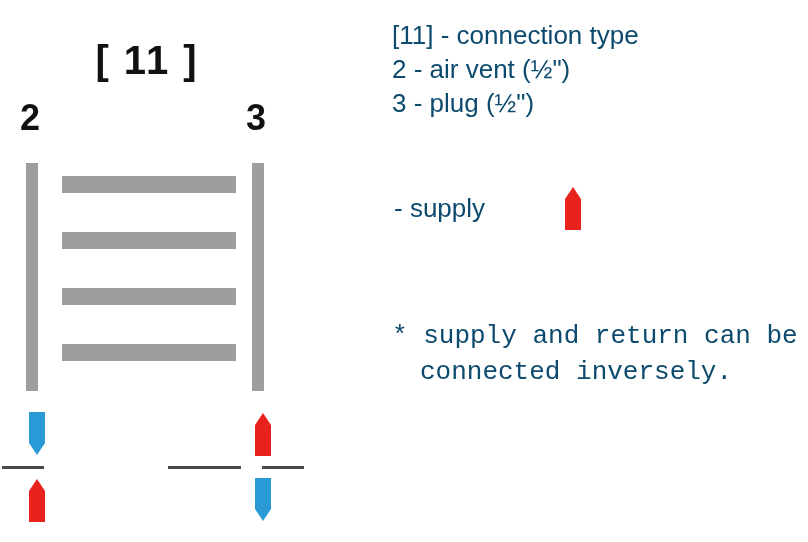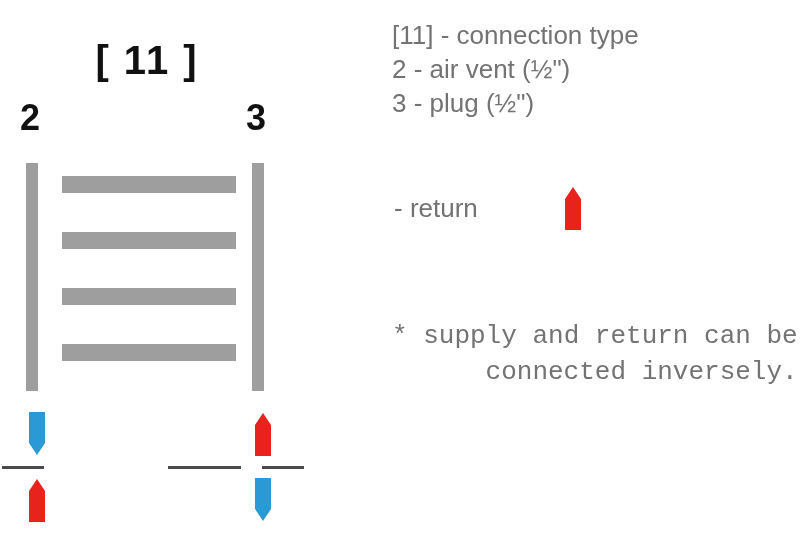--- a/index.html
+++ b/index.html
@@ -95,21 +95,21 @@
   .arrow.d-right-top   { left: 252px; top: 412px; }
   .arrow.d-right-bottom{ left: 252px; top: 478px; }
 
   
   #legend {
     position: absolute;
     left: 392px;
     top: 0;
     width: 416px;
     height: 542px;
-    color: #737373;
+    color: #0c4a6e;
   }
 
   .legend-block {
     position: absolute;
     left: 0;
     font-size: 26px;
     line-height: 34px;
     white-space: nowrap;
   }
   #legend-lines { top: 18px; }
@@ -135,21 +135,21 @@
     top: -2px;
   }
 
   #footnote {
     top: 318px;
     font-size: 26px;
     line-height: 36px;
     font-family: Liberation Mono, monospace;
   }
   #footnote .fn-line-1 { display: block; }
-  #footnote .fn-line-2 { display: block; padding-left: 28px; text-align: right; }
+  #footnote .fn-line-2 { display: block; padding-left: 28px; }
 </style>
 </head>
 <body>
 
 <div id="page">
 
   <div id="diagram">
 
     <div class="conn-title">[ 11 ]</div>
 
@@ -196,21 +196,21 @@
 
   <div id="legend">
 
     <div id="legend-lines" class="legend-block">
       <span class="line">[11] - connection type</span>
       <span class="line">2 - air vent (½")</span>
       <span class="line">3 - plug (½")</span>
     </div>
 
     <div class="key-row supply">
-      <span class="key-label">- return</span>
+      <span class="key-label">- supply</span>
       <span class="arrow key-arrow">
         <svg viewBox="0 0 22 44" xmlns="http://www.w3.org/2000/svg">
           <polygon points="11,1 19,13 19,44 3,44 3,13" fill="#e8221c"></polygon>
         </svg>
       </span>
     </div>
 
 
     <div id="footnote" class="legend-block">
       <span class="fn-line-1">* supply and return can be</span>

